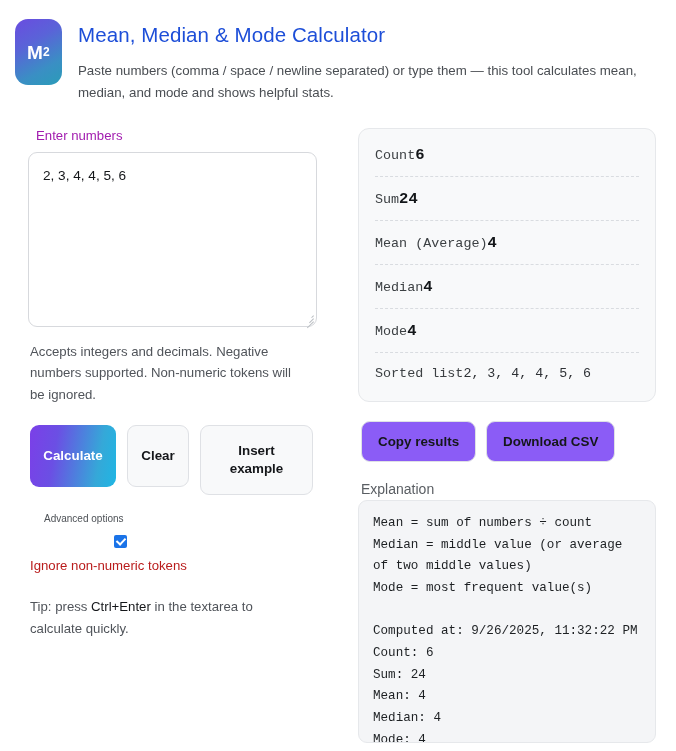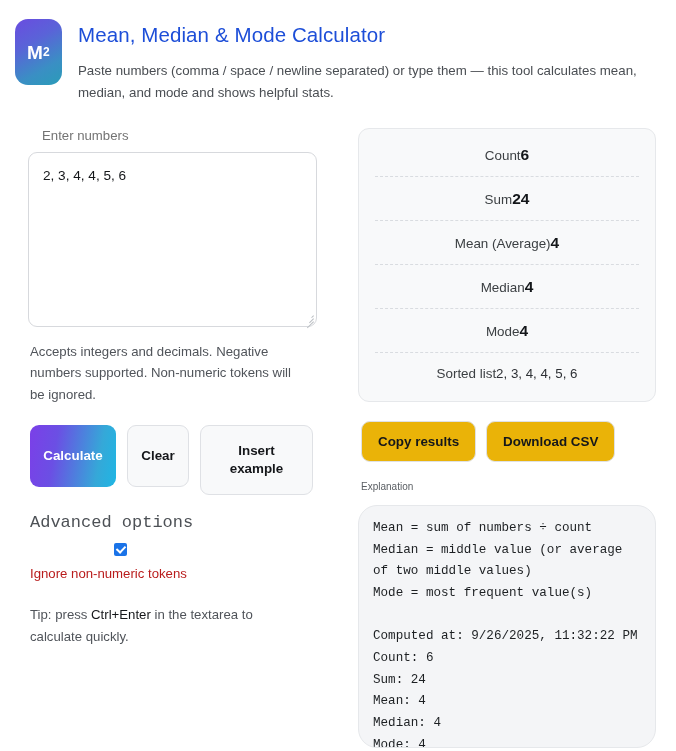--- a/index.html
+++ b/index.html
@@ -60,22 +60,22 @@
     display: flex;
     gap: 8px;
     padding: 25px 16px 0 16px;
   }
   .col-left { width: 330px; flex: 0 0 330px; padding-left: 12px; }
   .col-right { width: 300px; flex: 0 0 300px; margin-left: 4px; }
 
   
   .field-label {
     font-size: 13.2px;
-    color: #737373;
-    margin: 0 0 9px 14px;
+    color: #a21caf;
+    margin: 0 0 9px 8px;
   }
   .numbers-input {
     width: 289px;
     height: 175px;
     border: 1px solid #d7d9dd;
     border-radius: 9px;
     padding: 13px 14px;
     font-family: "Liberation Sans", sans-serif;
     font-size: 13.6px;
     color: #15171a;
@@ -142,24 +142,23 @@
   }
   .btn-secondary {
     background: #f8f9fa;
     border: 1px solid #dfe1e5;
     color: #15171a;
   }
   .btn-clear { width: 62px; height: 62px; }
   .btn-example { width: 113px; height: 70px; }
 
   .adv-label {
-    font-size: 17px;
+    font-size: 10px;
     color: #4d5156;
-    margin: 18px 0 0 2px;
-    font-family: Liberation Mono, monospace;
+    margin: 18px 0 0 16px;
   }
   .checkbox-line {
     margin: 11px 0 0 2px;
     display: flex;
     justify-content: center;
     width: 180px;
   }
   .chk {
     width: 13px;
     height: 13px;
@@ -198,23 +197,24 @@
   .results-card {
     background: #f8f9fa;
     border: 1px solid #e6e8eb;
     border-radius: 11px;
     padding: 4px 16px 8px 16px;
     width: 298px;
   }
   .result-row {
     display: flex;
     align-items: center;
-    justify-content: center;
+    justify-content: flex-start;
     padding: 13px 0 12px 0;
     border-bottom: 1px dashed #d9dce0;
+    font-family: Liberation Mono, monospace;
   }
   .result-row:last-child { border-bottom: none; }
   .result-key {
     font-size: 13.4px;
     color: #3c4043;
   }
   .result-val {
     font-size: 15.5px;
     font-weight: bold;
     color: #131619;
@@ -224,43 +224,43 @@
     font-weight: normal;
     color: #2e3135;
   }
 
   .action-row {
     display: flex;
     gap: 10px;
     margin: 19px 0 0 3px;
   }
   .btn-action {
-    background: #eab308;
+    background: #8b5cf6;
     border: 1px solid #dfe1e5;
     border-radius: 9px;
     font-size: 13.4px;
     font-weight: bold;
     color: #15171a;
     padding: 11px 16px;
     height: 41px;
     cursor: pointer;
     font-family: "Liberation Sans", sans-serif;
     display: flex;
     align-items: center;
   }
 
   .explain-label {
-    font-size: 10px;
+    font-size: 14px;
     color: #5a5e63;
-    margin: 19px 0 13px 3px;
+    margin: 19px 0 3px 3px;
   }
   .explain-box {
     background: #f4f5f7;
     border: 1px solid #e6e8eb;
-    border-radius: 19px;
+    border-radius: 9px;
     padding: 12px 14px 14px 14px;
     width: 298px;
     height: 243px;
     overflow: hidden;
     font-family: "Liberation Mono", "DejaVu Sans Mono", monospace;
     font-size: 12.6px;
     line-height: 1.72;
     color: #1d2023;
     white-space: pre-wrap;
   }

